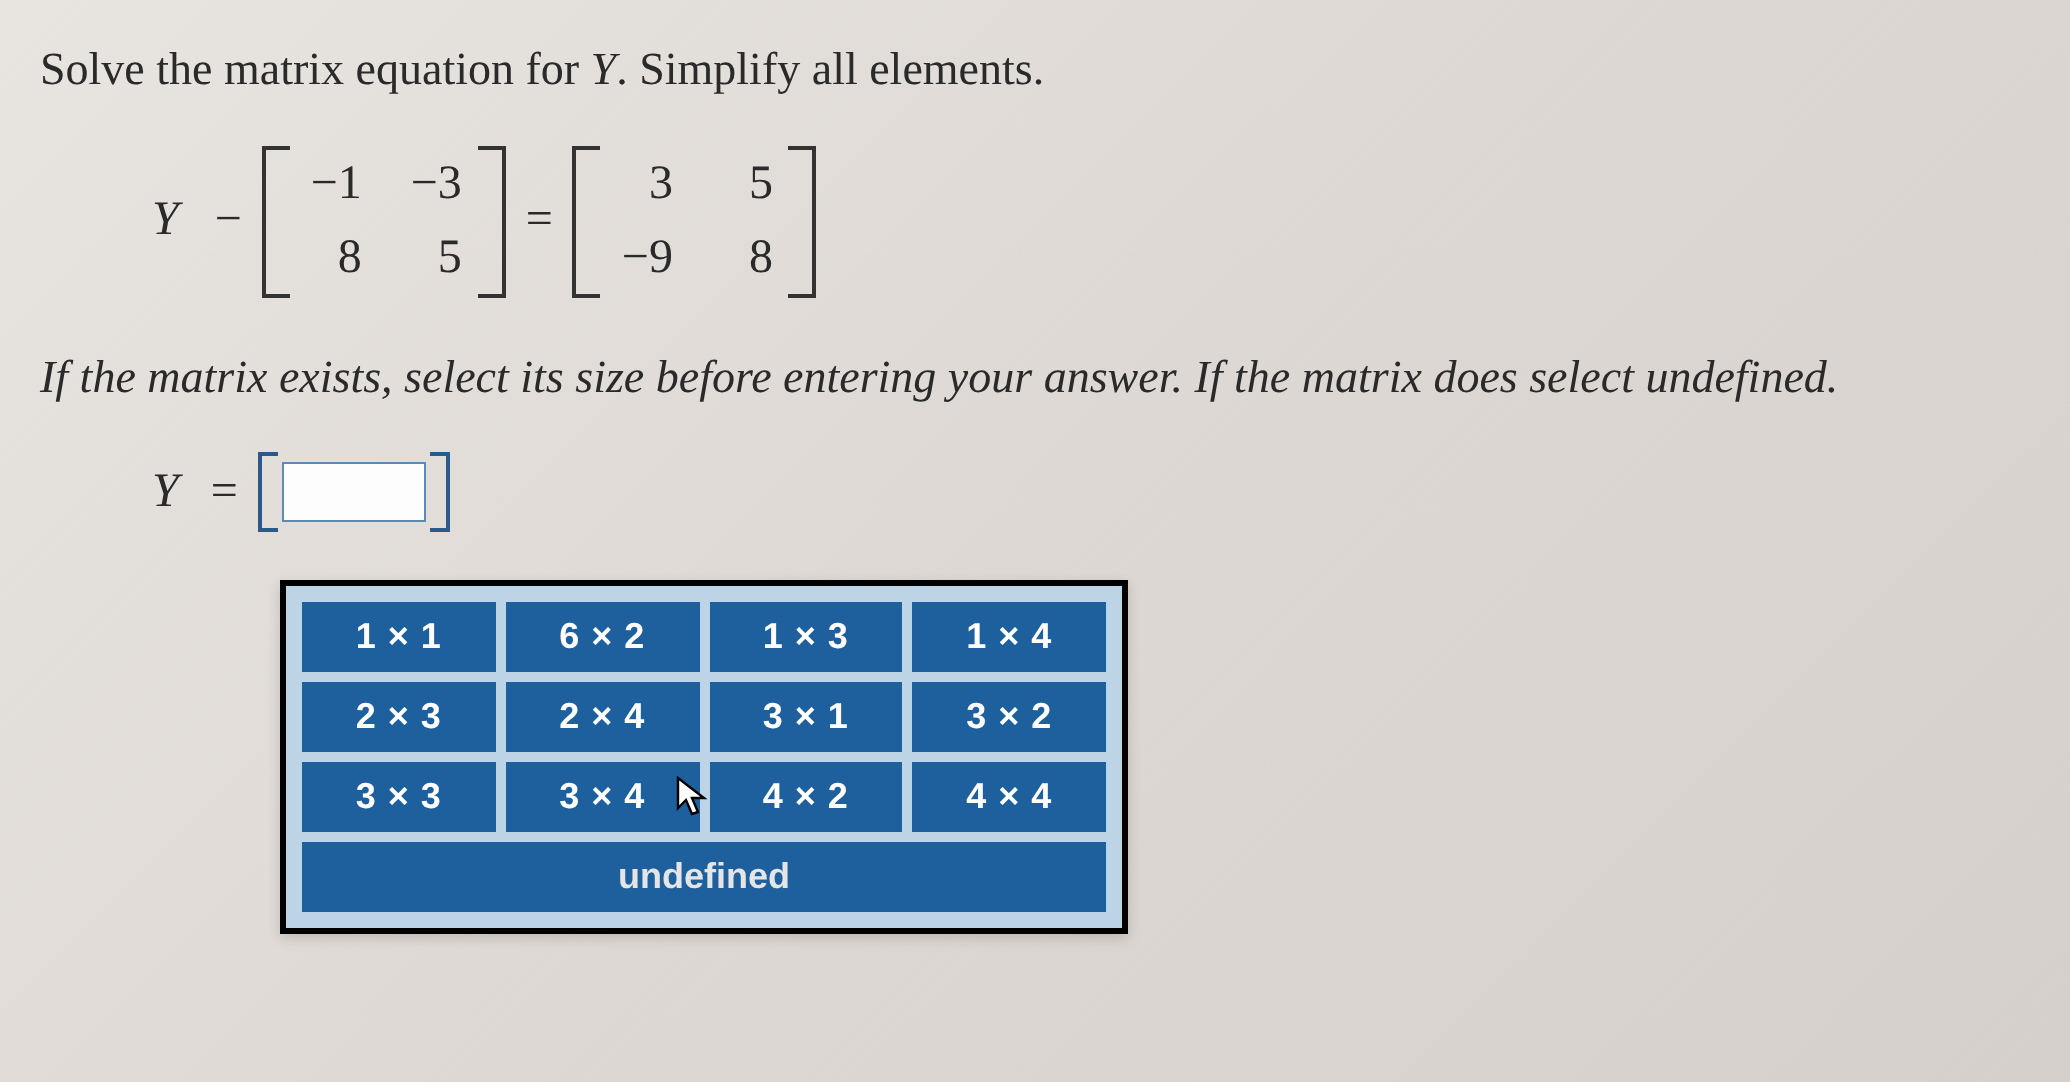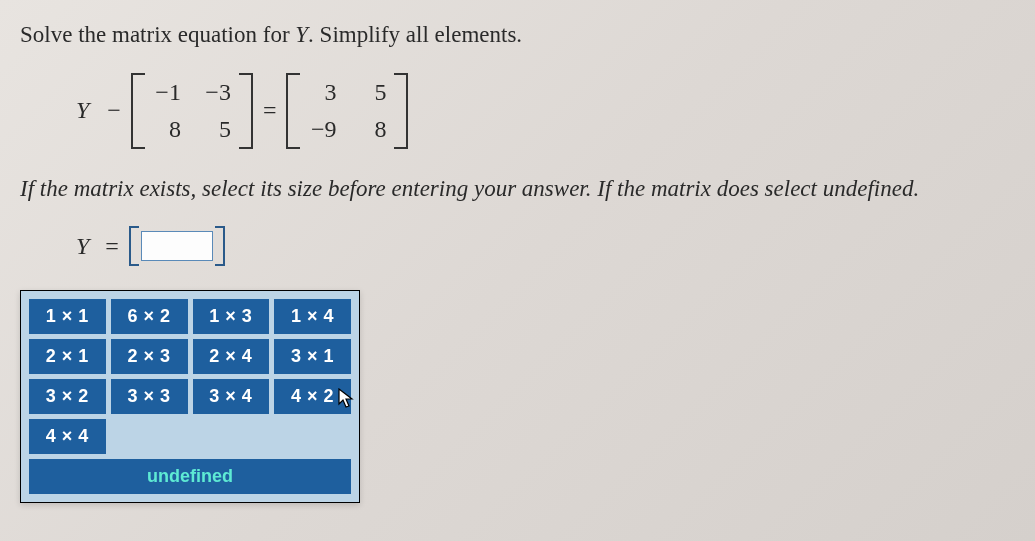--- a/index.html
+++ b/index.html
@@ -95,23 +95,24 @@
       margin-right: 6px;
     }
     .answer-input-box {
       width: 72px;
       height: 30px;
       border: 1.5px solid #5a8ab8;
       background: #fdfdfd;
       margin: 0 2px;
     }
     .size-panel {
-      width: 340px;
+      margin-left: 120px;
+      width: 424px;
       background: #bcd4e6;
-      border: 1px solid #000000;
+      border: 3px solid #000000;
       padding: 8px;
       box-shadow: 0 2px 6px rgba(0,0,0,0.15);
     }
     .size-grid {
       display: grid;
       grid-template-columns: repeat(4, 1fr);
       gap: 5px;
       margin-bottom: 5px;
     }
     .size-btn {
@@ -122,21 +123,21 @@
       font-weight: bold;
       text-align: center;
       padding: 7px 0;
       border: none;
       cursor: pointer;
       letter-spacing: 0.5px;
     }
     .undef-btn {
       width: 100%;
       background: #1e5f9e;
-      color: #5eead4;
+      color: #e5e5e5;
       font-family: Arial, sans-serif;
       font-size: 18px;
       font-weight: bold;
       text-align: center;
       padding: 7px 0;
       border: none;
       cursor: pointer;
     }
     .cursor {
       position: absolute;
@@ -194,21 +195,20 @@
     <span class="bracket-right-sm"></span>
   </span>
 </div>
 
 <div class="size-panel">
   <div class="size-grid">
     <button class="size-btn">1 × 1</button>
     <button class="size-btn">6 × 2</button>
     <button class="size-btn">1 × 3</button>
     <button class="size-btn">1 × 4</button>
-    <button class="size-btn">2 × 1</button>
     <button class="size-btn">2 × 3</button>
     <button class="size-btn">2 × 4</button>
     <button class="size-btn">3 × 1</button>
     <button class="size-btn">3 × 2</button>
     <button class="size-btn">3 × 3</button>
     <button class="size-btn">3 × 4</button>
     <button class="size-btn">4 × 2</button>
     <button class="size-btn">4 × 4</button>
   </div>
   <button class="undef-btn">undefined</button>

